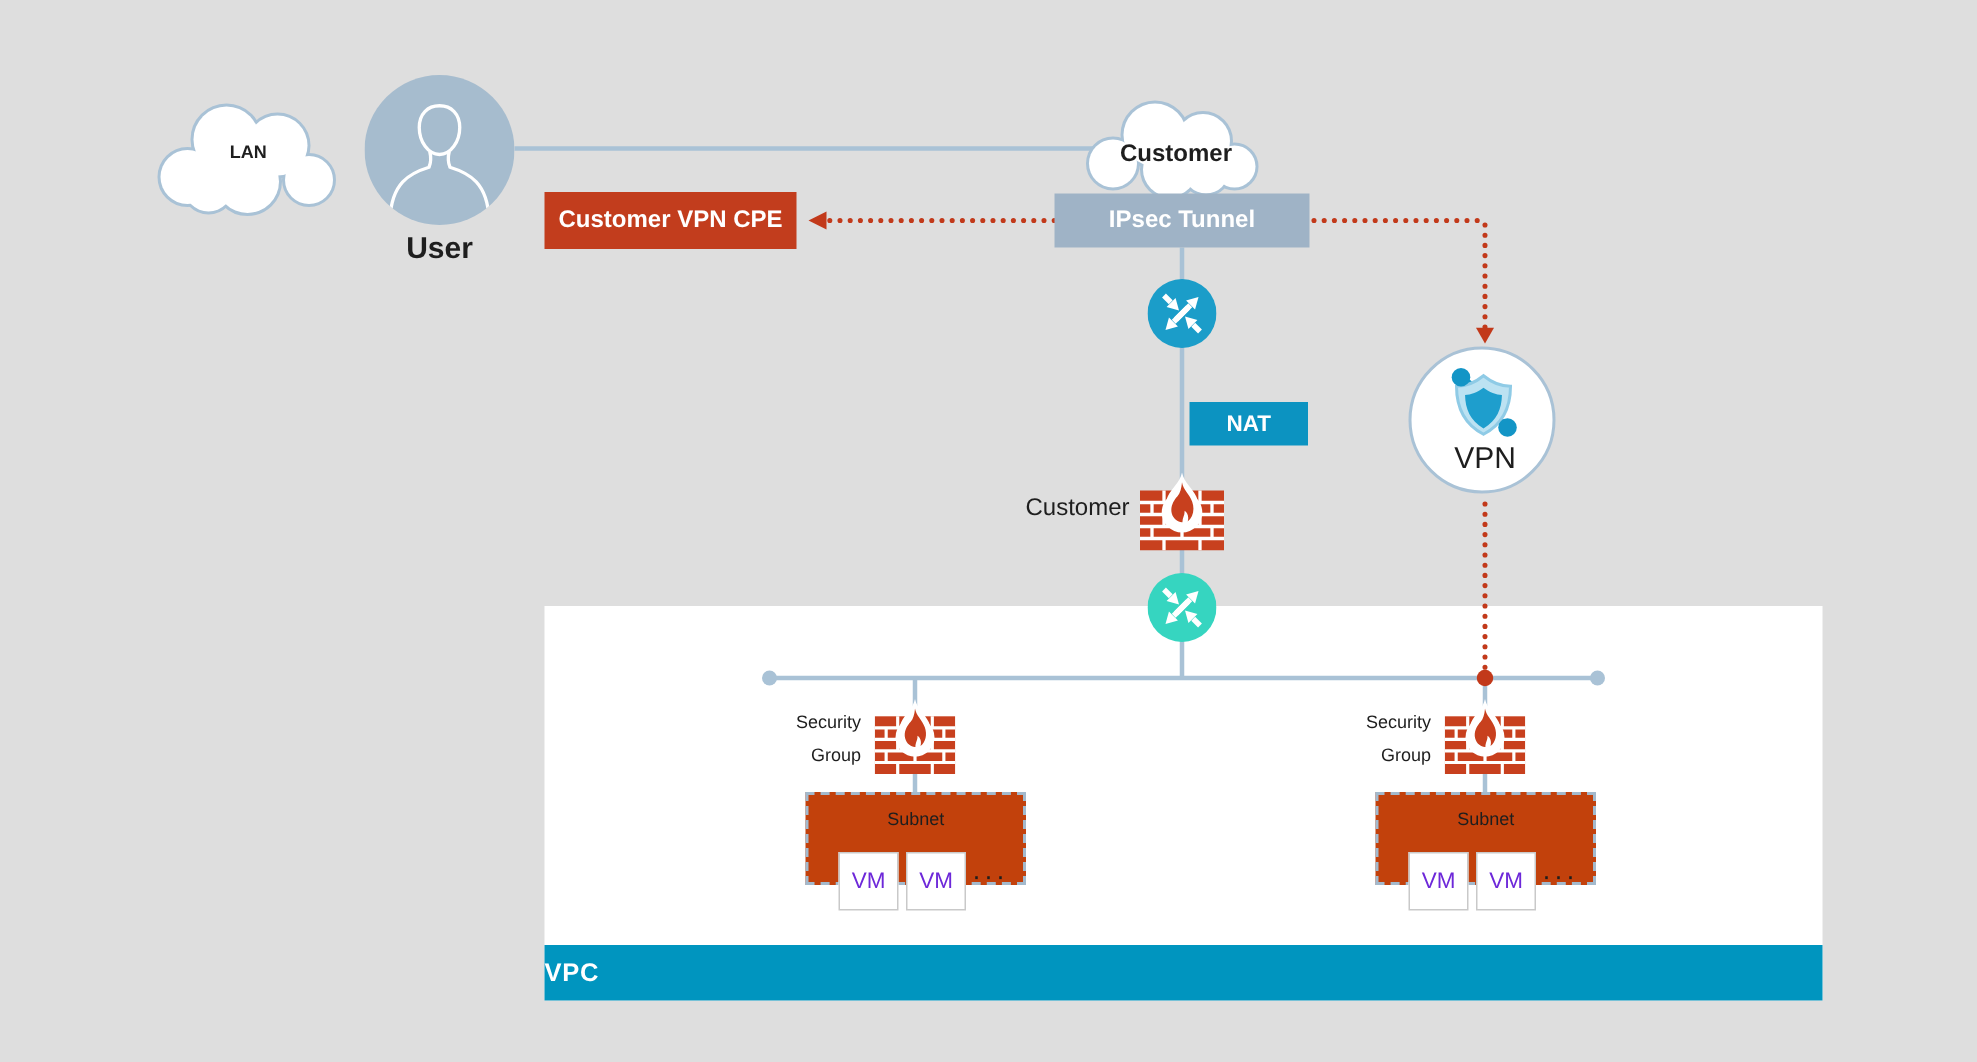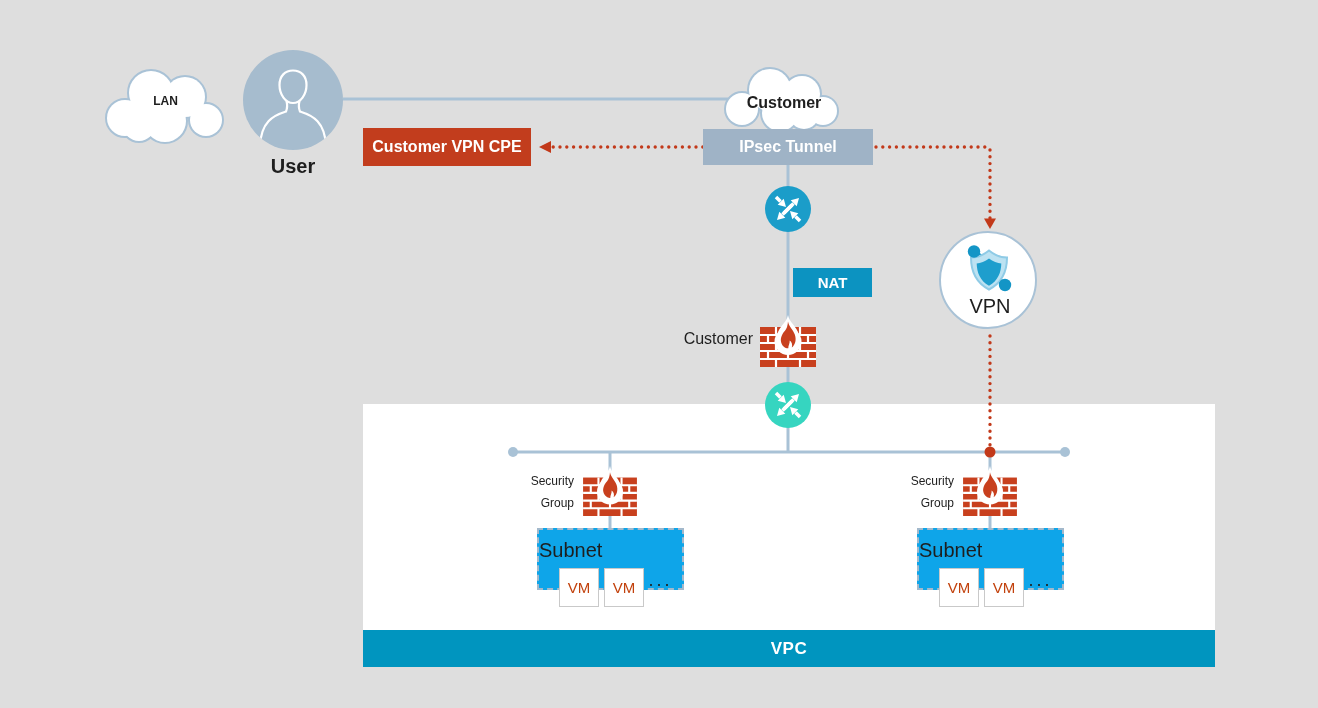--- a/index.html
+++ b/index.html
@@ -4,21 +4,21 @@
 <style>
   html,body{margin:0;padding:0;background:#DEDEDE;}
   #canvas{position:relative;width:1318px;height:708px;background:#DEDEDE;overflow:hidden;
           font-family:"Liberation Sans",sans-serif;color:#1E1E1E;}
   .abs{position:absolute;}
   .lbl{position:absolute;text-align:center;color:#1E1E1E;}
   .node-lbl{font-size:12px;font-weight:600;}
   
   #vpc-box{left:363px;top:404px;width:852px;height:263px;background:#fff;z-index:1;}
   #vpc-bar{left:363px;top:630px;width:852px;height:37px;background:#0095BF;z-index:3;
-           color:#fff;font-weight:700;font-size:17px;line-height:37px;text-align:center;letter-spacing:.5px;}
+           color:#fff;font-weight:700;font-size:17px;line-height:37px;text-align:left;letter-spacing:.5px;}
   
   #wires{left:0;top:0;z-index:2;pointer-events:none;}
   
   .badge{position:absolute;z-index:4;display:flex;align-items:center;justify-content:center;color:#fff;}
   #cpe-box{left:363px;top:128px;width:168px;height:38px;background:#C23D1D;font-weight:700;font-size:16px;align-items:center;}
   #ipsec-box{left:703px;top:129px;width:170px;height:36px;background:#9FB3C6;font-weight:600;font-size:16px;}
   #nat-box{left:749px;top:268px;width:79px;height:29px;background:#0C93C1;font-weight:700;font-size:15px;margin-left:44px;}
   
   .icon{position:absolute;z-index:4;}
   .router{width:46px;height:46px;}
@@ -28,23 +28,23 @@
   
   .cloud{position:absolute;z-index:3;}
   
   #vpn-circle{left:939px;top:231px;width:98px;height:98px;border-radius:50%;background:#fff;
               border:2px solid #A9C2D6;z-index:4;box-sizing:border-box;}
   #vpn-label{left:939px;top:295px;width:102px;font-size:20px;z-index:5;}
   
   .sg-lbl{position:absolute;z-index:4;width:84px;text-align:right;font-size:12px;line-height:22px;white-space:pre-line;}
   
   .subnet{position:absolute;z-index:4;height:62px;width:147px;border:2px dashed #A3B9CC;box-sizing:border-box;
-          background:#0ea5e9;font-size:20px;padding-top:9px;}
+          background:#c2410c;text-align:center;font-size:12px;padding-top:9px;}
   .vm{position:absolute;z-index:5;width:40px;height:39px;background:#fff;border:1px solid #C9C9C9;
-      box-sizing:border-box;display:flex;align-items:center;justify-content:center;font-size:15px;color:#c2410c;}
+      box-sizing:border-box;display:flex;align-items:center;justify-content:center;font-size:15px;color:#6d28d9;}
   .dots{position:absolute;z-index:5;font-size:18px;letter-spacing:2px;color:#1E1E1E;}
   #firewall-lbl{left:668px;top:330px;width:85px;text-align:right;font-size:16px;z-index:4;}
 </style>
 </head>
 <body>
 
 <div id="canvas">
 
   <svg width="0" height="0" style="position:absolute">
     <defs>

